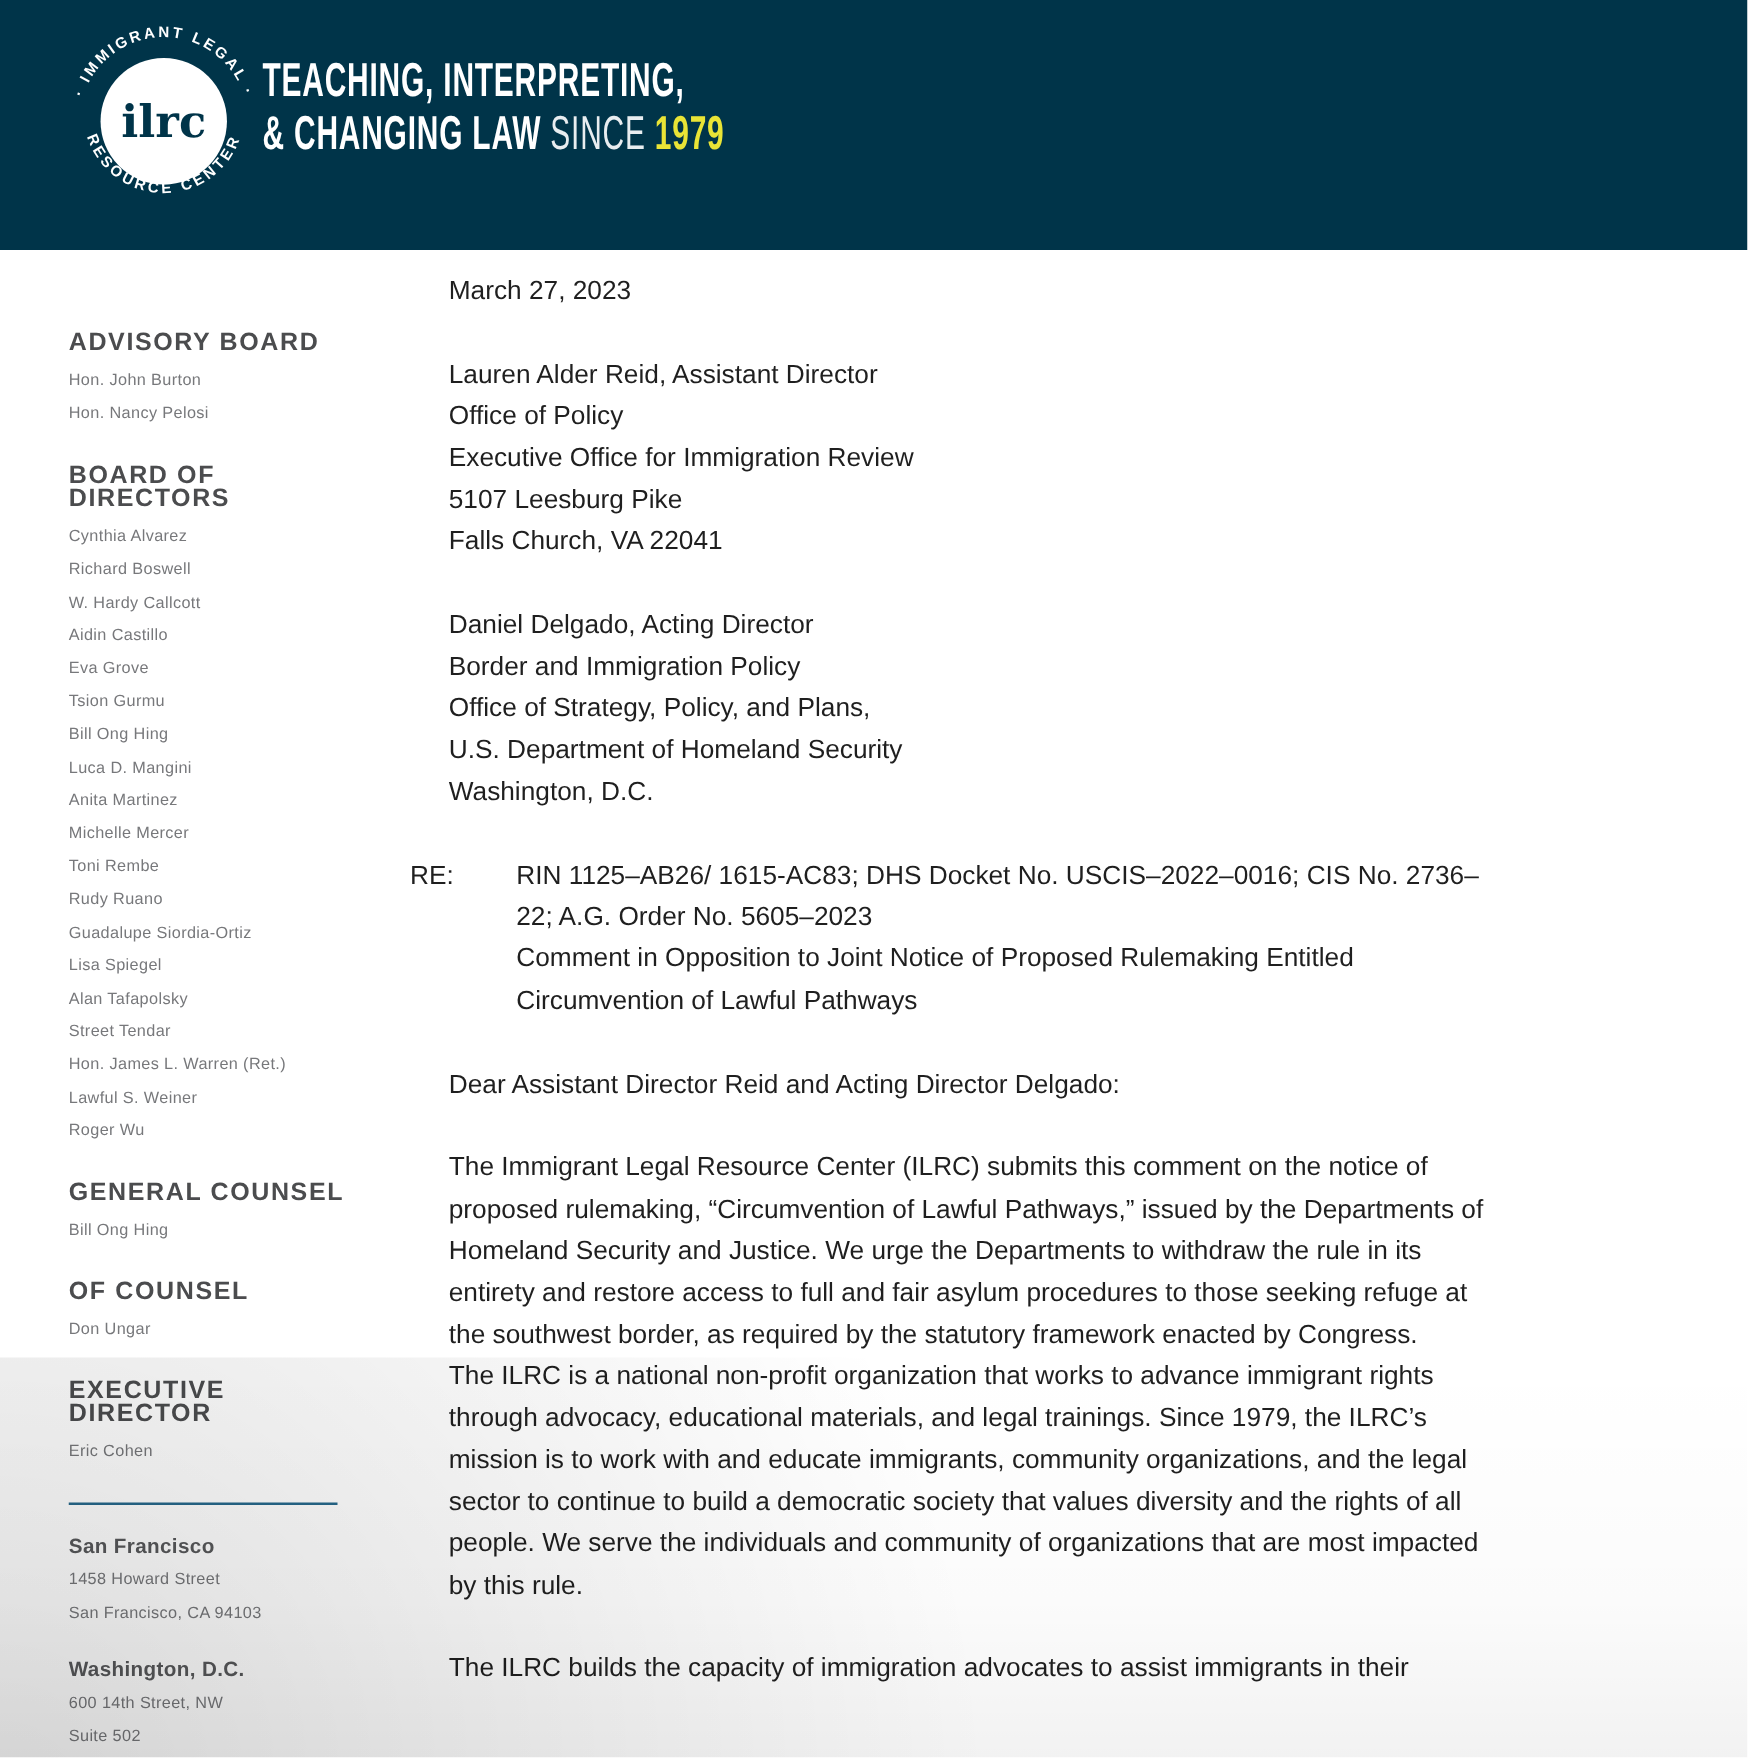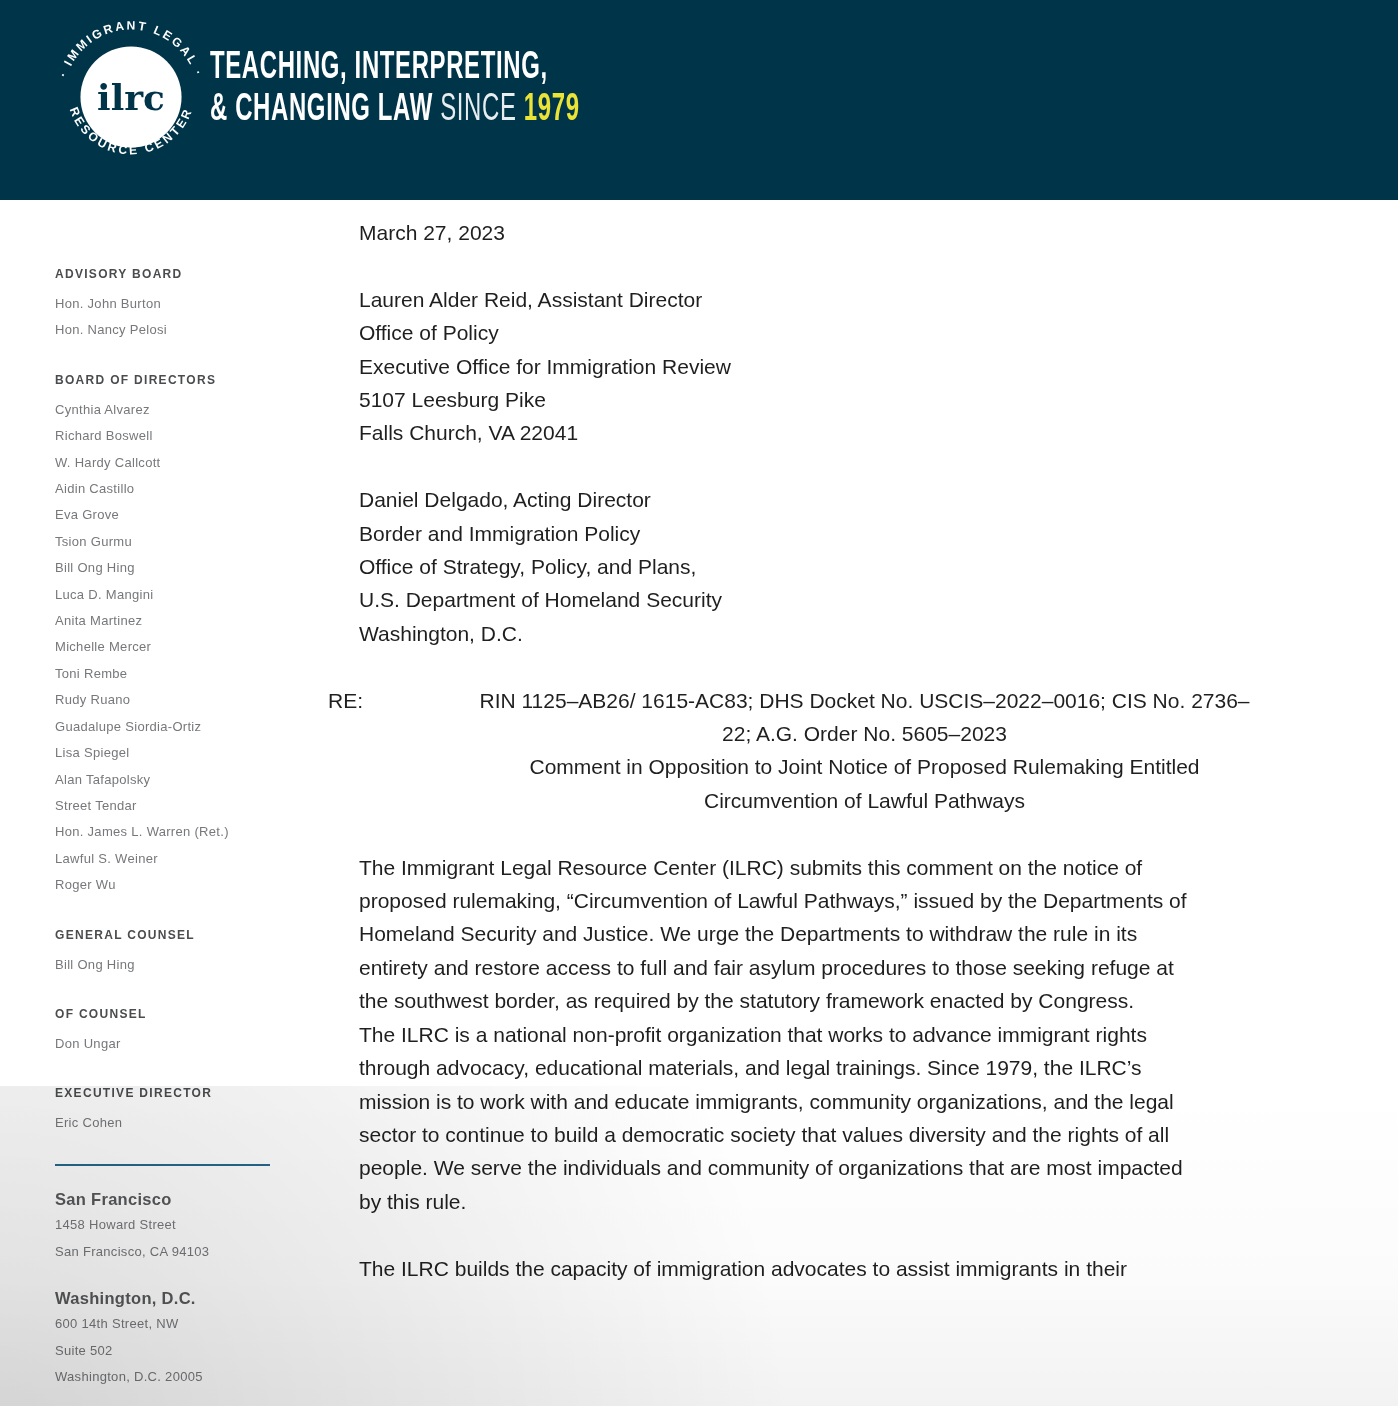--- a/index.html
+++ b/index.html
@@ -27,21 +27,21 @@
   .tagline-bold { font-weight:bold; color:#ffffff; }
   .tagline-reg  { font-weight:400; color:#e8edf0; }
   .tagline-year { font-weight:bold; }
 
   
   .sidebar {
     position:absolute; left:55px; top:265px; width:245px;
   }
   .side-section { margin-bottom:27px; }
   .side-heading {
-    font-size:12px; font-weight:bold; color:#4b4c4e;
+    font-size:20px; font-weight:bold; color:#4b4c4e;
     letter-spacing:1.3px; line-height:19px; margin-bottom:7px;
   }
   .side-item {
     font-size:13px; color:#77787b; line-height:26.4px;
     letter-spacing:0.3px;
   }
   .side-divider {
     width:215px; border:none; border-top:2px solid #26698c;
     margin:8px 0 0 0;
   }
@@ -52,21 +52,21 @@
   }
 
   
   .letter-col {
     position:absolute; left:328px; top:216px; width:1010px;
     font-size:21px; color:#1f1f1f; line-height:33.4px;
   }
   .blk { margin-bottom:33.4px; white-space:pre-line;margin-left:31px; }
   .re-block { position:relative; margin-bottom:33.4px; }
   .re-label { position:absolute; left:0; top:0; }
-  .re-lines { margin-left:63px; white-space:pre-line;text-align:center; }
+  .re-lines { margin-left:85px; white-space:pre-line; }
   .reg-link { color:#0563c1; text-decoration:underline; cursor:pointer; }
 
   
   .page-shadow {
     position:absolute; left:0; bottom:0; width:1398px; height:320px;
     pointer-events:none;
     background:
       radial-gradient(circle at 0% 115%, rgba(0,0,0,0.13), rgba(0,0,0,0) 55%),
       linear-gradient(to bottom, rgba(0,0,0,0) 0%, rgba(0,0,0,0.015) 60%, rgba(0,0,0,0.05) 100%);
   }
@@ -175,20 +175,21 @@
 
 
   <div class="re-block">
     <span class="re-label">RE:</span>
     <div class="re-lines">RIN 1125–AB26/ 1615-AC83; DHS Docket No. USCIS–2022–0016; CIS No. 2736–
 22; A.G. Order No. 5605–2023
 Comment in Opposition to Joint Notice of Proposed Rulemaking Entitled
 Circumvention of Lawful Pathways</div>
   </div>
 
+  <div class="blk">Dear Assistant Director Reid and Acting Director Delgado:</div>
 
   <div class="blk">The Immigrant Legal Resource Center (ILRC) submits this comment on the notice of
 proposed rulemaking, “Circumvention of Lawful Pathways,” issued by the Departments of
 Homeland Security and Justice. We urge the Departments to withdraw the rule in its
 entirety and restore access to full and fair asylum procedures to those seeking refuge at
 the southwest border, as required by the statutory framework enacted by Congress.
 The ILRC is a national non-profit organization that works to advance immigrant rights
 through advocacy, educational materials, and legal trainings. Since 1979, the ILRC’s
 mission is to work with and educate immigrants, community organizations, and the legal
 sector to continue to build a democratic society that values diversity and the rights of all

